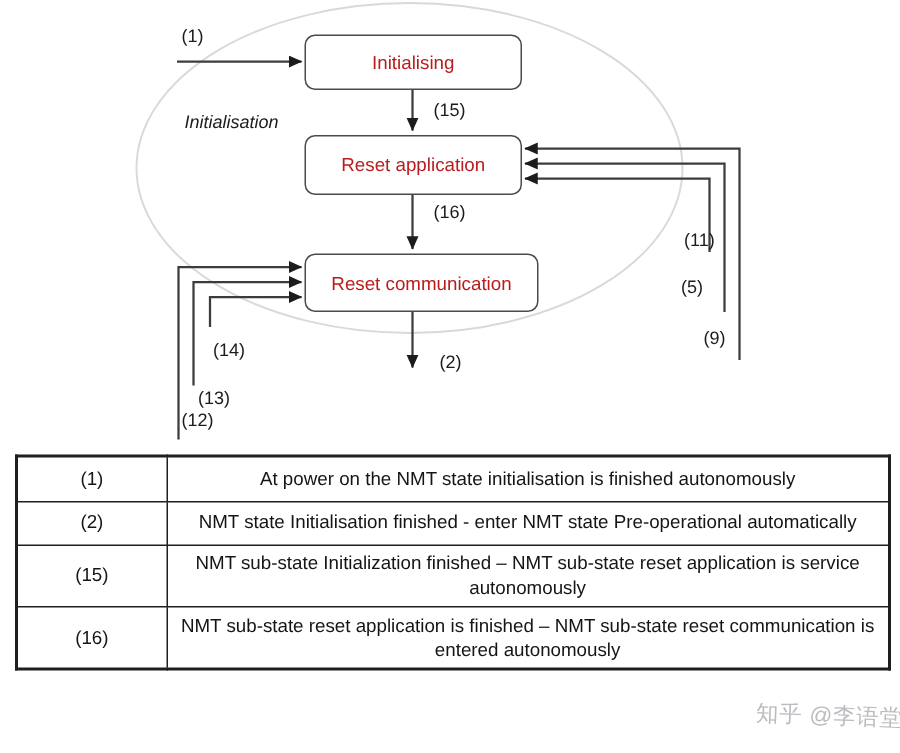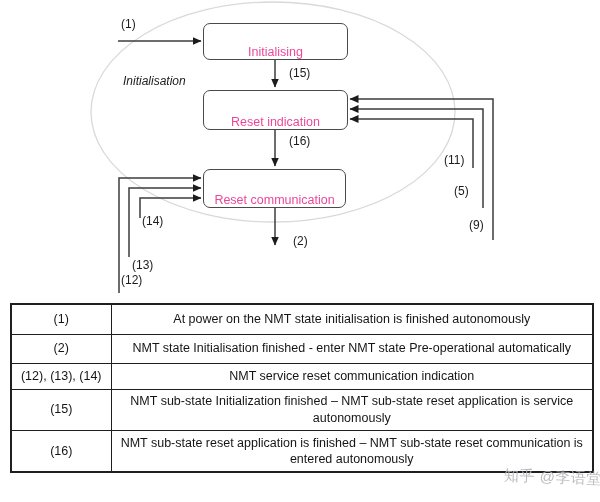--- a/index.html
+++ b/index.html
@@ -17,41 +17,41 @@
   .diagram { position: absolute; left: 0; top: 0; width: 600px; height: 302px; }
   .diagram svg { position: absolute; left: 0; top: 0; }
   svg.under { z-index: 0; }
   svg.over  { z-index: 2; pointer-events: none; }
 
   .state-box {
     position: absolute; z-index: 1;
     background: #ffffff;
     border: 1.6px solid #4a4a4a;
     border-radius: 7px;
-    display: flex; align-items: flex-end; justify-content: center;
+    display: flex; align-items: center; justify-content: center;
     font-size: 12.5px;
-    color: #ec4899;
+    color: #b91c1c;
   }
   #box-initialising       { left: 203px; top: 23px;  width: 145px; height: 37px; }
   #box-reset-application  { left: 203px; top: 90px;  width: 145px; height: 40px; }
-  #box-reset-communication{ left: 203px; top: 169px; width: 143px; height: 39px; }
+  #box-reset-communication{ left: 203px; top: 169px; width: 156px; height: 39px; }
 
   .dlabel {
     position: absolute; z-index: 3;
     font-size: 12px; white-space: nowrap; color: #1c1c1c;
   }
   #lbl-group { left: 123px; top: 74px; font-style: italic;  }
   #lbl-t1    { left: 121px; top: 17px;  }
   #lbl-t15   { left: 289px; top: 66px;  }
   #lbl-t16   { left: 289px; top: 134px; }
   #lbl-t2    { left: 293px; top: 234px; }
-  #lbl-t11   { left: 444px; top: 153px; }
+  #lbl-t11   { left: 456px; top: 153px; }
   #lbl-t10   { left: 454px; top: 184px; }
   #lbl-t9    { left: 469px; top: 218px; }
-  #lbl-t14   { left: 142px; top: 214px; }
+  #lbl-t14   { left: 142px; top: 226px; }
   #lbl-t13   { left: 132px; top: 258px; }
   #lbl-t12   { left: 121px; top: 273px; }
 
   
   .ttable {
     position: absolute; left: 10px; top: 303px;
     width: 584px; z-index: 1;
     border-collapse: collapse;
     table-layout: fixed;
     font-size: 12.5px;
@@ -91,21 +91,21 @@
   <div class="diagram">
 
     <svg class="under" width="600" height="302" viewBox="0 0 600 302">
       <ellipse cx="273" cy="112" rx="182" ry="110" fill="none" stroke="#d9d9d9" stroke-width="1.3"></ellipse>
     </svg>
 
     <div class="state-box" id="box-initialising">
       <span>Initialising</span>
     </div>
     <div class="state-box" id="box-reset-application">
-      <span>Reset indication</span>
+      <span>Reset application</span>
     </div>
     <div class="state-box" id="box-reset-communication">
       <span>Reset communication</span>
     </div>
 
     <svg class="over" width="600" height="302" viewBox="0 0 600 302">
       <defs>
         <marker id="ah" markerUnits="userSpaceOnUse" markerWidth="10" markerHeight="9" refX="8.5" refY="4" orient="auto">
           <path d="M0,0 L9,4 L0,8 Z" fill="#1c1c1c"></path>
         </marker>
@@ -146,24 +146,20 @@
   <table class="ttable">
     <tbody>
       <tr class="r1">
         <td class="col-key">(1)</td>
         <td>At power on the NMT state initialisation is finished autonomously</td>
       </tr>
       <tr class="r2">
         <td class="col-key">(2)</td>
         <td>NMT state Initialisation finished - enter NMT state Pre-operational automatically</td>
       </tr>
-      <tr class="r3">
-        <td class="col-key">(12), (13), (14)</td>
-        <td>NMT service reset communication indication</td>
-      </tr>
       <tr class="r5">
         <td class="col-key">(15)</td>
         <td>NMT sub-state Initialization finished – NMT sub-state reset application is service autonomously</td>
       </tr>
       <tr class="r6">
         <td class="col-key">(16)</td>
         <td>NMT sub-state reset application is finished – NMT sub-state reset communication is entered autonomously</td>
       </tr>
     </tbody>
   </table>

